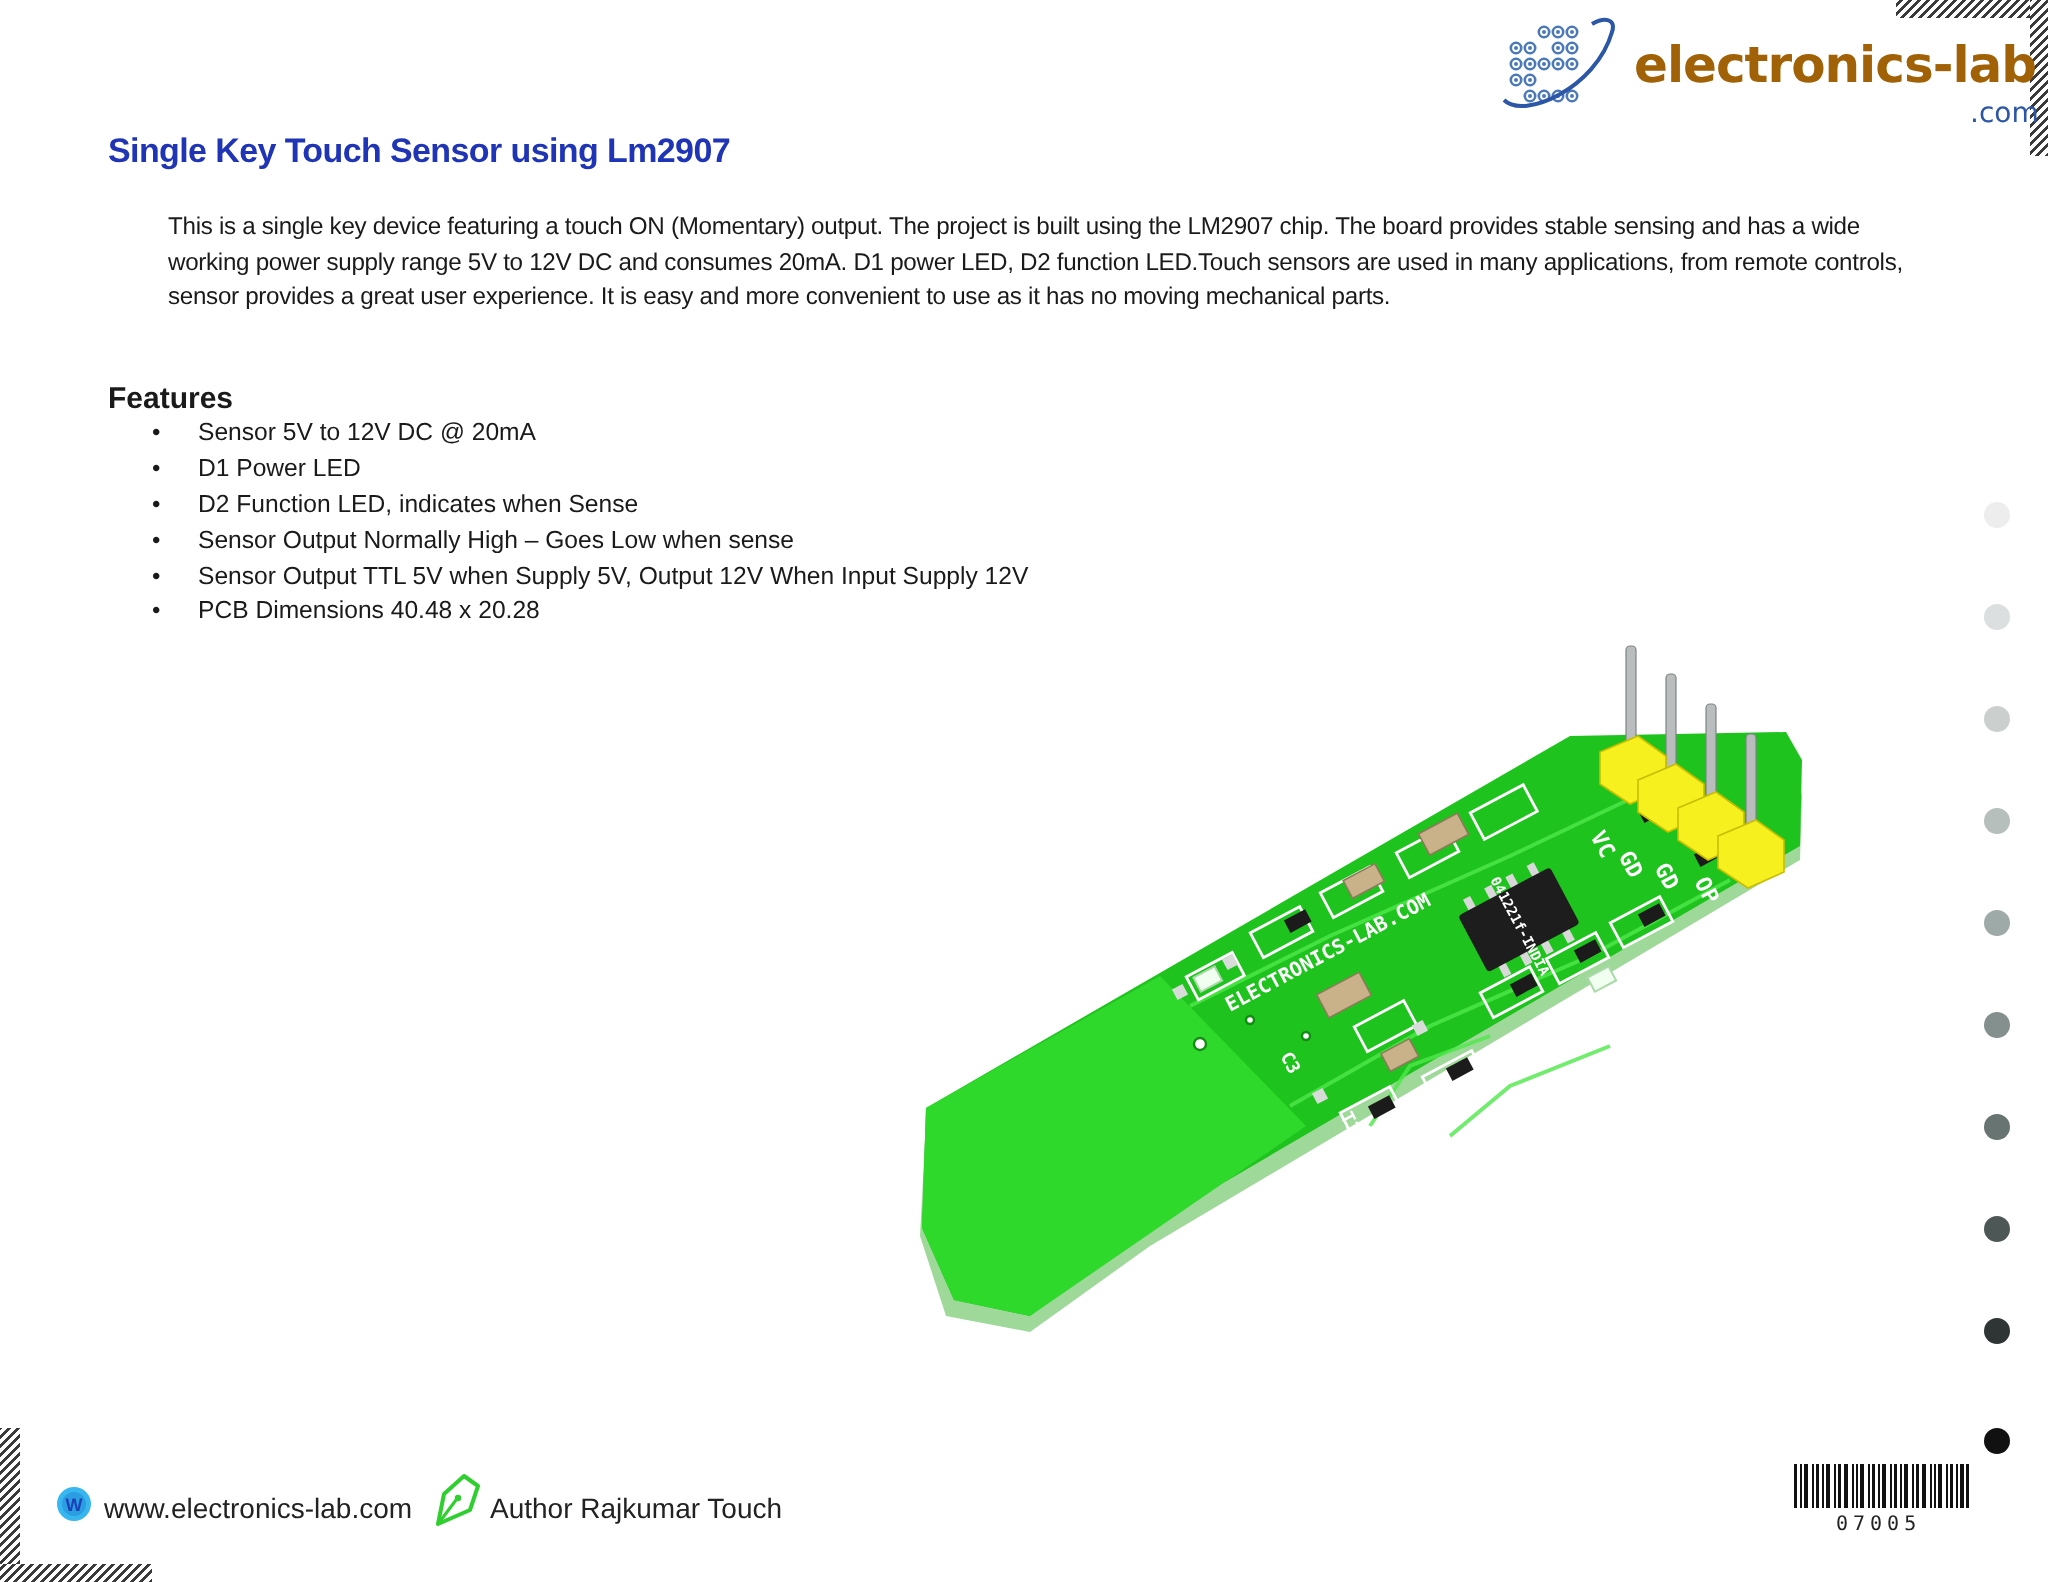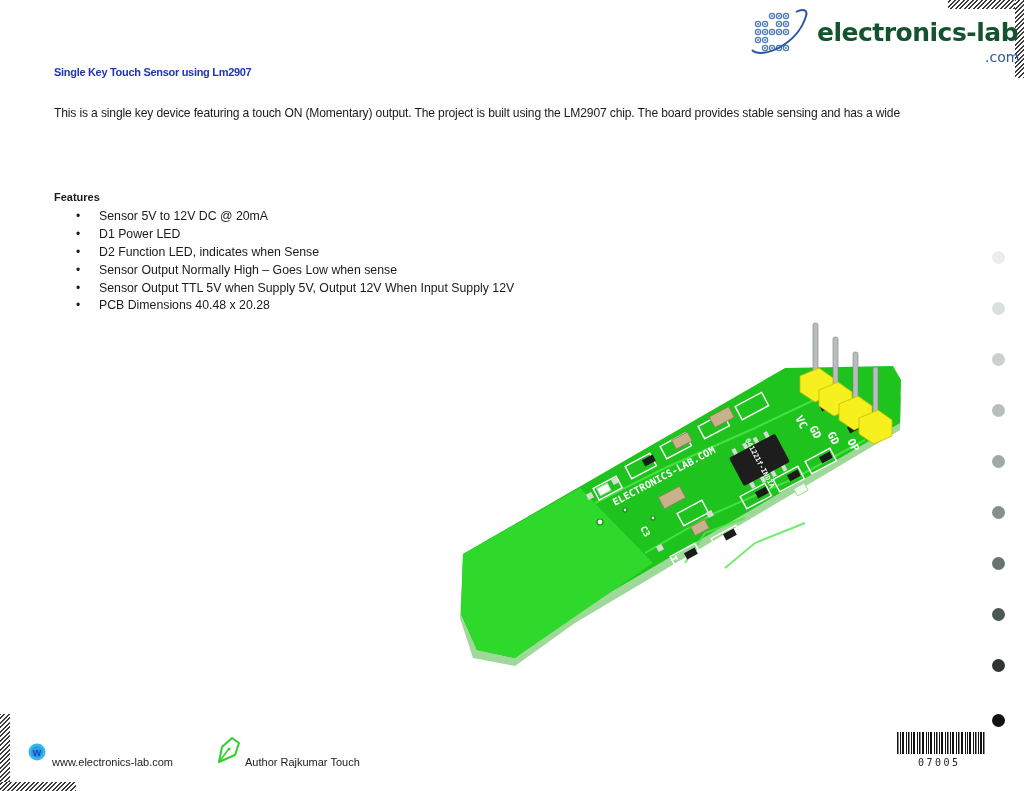--- a/index.html
+++ b/index.html
@@ -1,32 +1,32 @@
 <!DOCTYPE html>
 <html><head>
 <meta charset="utf-8">
 <style>
   html, body { margin:0; padding:0; }
   body { width:1024px; height:791px; background:#ffffff; position:relative; overflow:hidden; font-family:"Liberation Sans", sans-serif; color:#1a1a1a; }
   .abs { position:absolute; }
   
   .hatch-h, .hatch-v { position:absolute; background: repeating-linear-gradient(-45deg, #3a3a3a 0 1.4px, #ffffff 1.4px 3.2px); }
   
-  .logo-text { position:absolute; left:817px; top:18px; font-family:"DejaVu Sans", sans-serif; font-weight:bold; font-size:25px; color:#14532d; letter-spacing:-0.5px; }
+  .logo-text { position:absolute; left:817px; top:18px; font-family:"DejaVu Sans", sans-serif; font-weight:bold; font-size:25px; color:#a16207; letter-spacing:-0.5px; }
   .logo-com { position:absolute; left:985px; top:49px; font-size:14px; color:#2c56a6; font-family:"DejaVu Sans", sans-serif; }
-  .title { position:absolute; left:54px; top:66px; font-family:"Liberation Sans", sans-serif; font-weight:bold; font-size:11px; color:#1f35b5; letter-spacing:-0.3px; }
+  .title { position:absolute; left:54px; top:66px; font-family:"Liberation Sans", sans-serif; font-weight:bold; font-size:17px; color:#1f35b5; letter-spacing:-0.3px; }
   .para { position:absolute; left:54px; top:105px; width:930px; font-size:12.1px; line-height:17.7px; color:#1a1a1a; letter-spacing:-0.15px; }
-  .para span { display:block; white-space:nowrap; }
-  .features-h { position:absolute; left:54px; top:191px; font-weight:bold; font-size:11px;text-align:right; }
+  .para span { display:block; white-space:nowrap;margin-left:30px; }
+  .features-h { position:absolute; left:54px; top:191px; font-weight:bold; font-size:15px;text-align:right; }
   .feat-list { position:absolute; left:0; top:208px; margin:0; padding:0; list-style:none; }
   .feat-list li { position:relative; height:17.9px; font-size:12.3px; line-height:17.9px; }
   .feat-bullet { position:absolute; left:76px; top:0; font-size:12px; }
   .feat-text { position:absolute; left:99px; top:0; white-space:nowrap; }
   .dot { position:absolute; width:13px; height:13px; border-radius:50%; left:992px; }
-  .footer-text { position:absolute; font-size:11px; color:#222; top:746px;margin-top:10px; }
+  .footer-text { position:absolute; font-size:14px; color:#222; top:746px; }
   .barcode { position:absolute; left:897px; top:732px; width:88px; height:22px; }
   .barcode-num { position:absolute; left:918px; top:757px; font-size:10px; letter-spacing:2.5px; color:#222; font-family:"DejaVu Sans Mono", monospace; }
 </style>
 </head>
 <body>
 
 <div class="hatch-h" style="left:948px; top:0; width:76px; height:9px;"></div>
 <div class="hatch-v" style="left:1015px; top:0; width:9px; height:78px;"></div>
 
 <div class="hatch-v" style="left:0; top:714px; width:10px; height:77px;"></div>
@@ -77,20 +77,22 @@
     <path d="M4 44 C 14 54, 50 38, 58 10 C 60 4, 55 2, 48 6" fill="none" stroke="#2c56a6" stroke-width="2"></path>
   </svg>
   <span class="logo-text">electronics-lab</span>
   <span class="logo-com">.com</span>
 </div>
 
 <h1 class="title" style="margin:0;">Single Key Touch Sensor using Lm2907</h1>
 
 <div class="para">
   <span>This is a single key device featuring a touch ON (Momentary) output. The project is built using the LM2907 chip. The board provides stable sensing and has a wide</span>
+  <span>working power supply range 5V to 12V DC and consumes 20mA. D1 power LED, D2 function LED.Touch sensors are used in many applications, from remote controls,</span>
+  <span>sensor provides a great user experience. It is easy and more convenient to use as it has no moving mechanical parts.</span>
 </div>
 
 <div class="features-h">Features</div>
 <ul class="feat-list">
   <li>
       <span class="feat-bullet">•</span>
       <span class="feat-text">Sensor 5V to 12V DC @ 20mA</span>
     </li>
   <li>
       <span class="feat-bullet">•</span>

